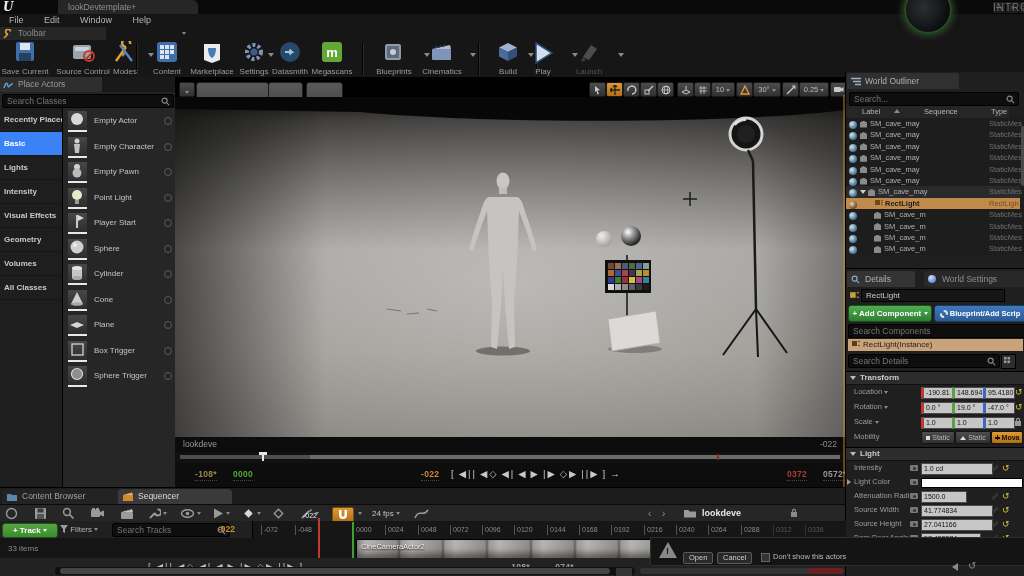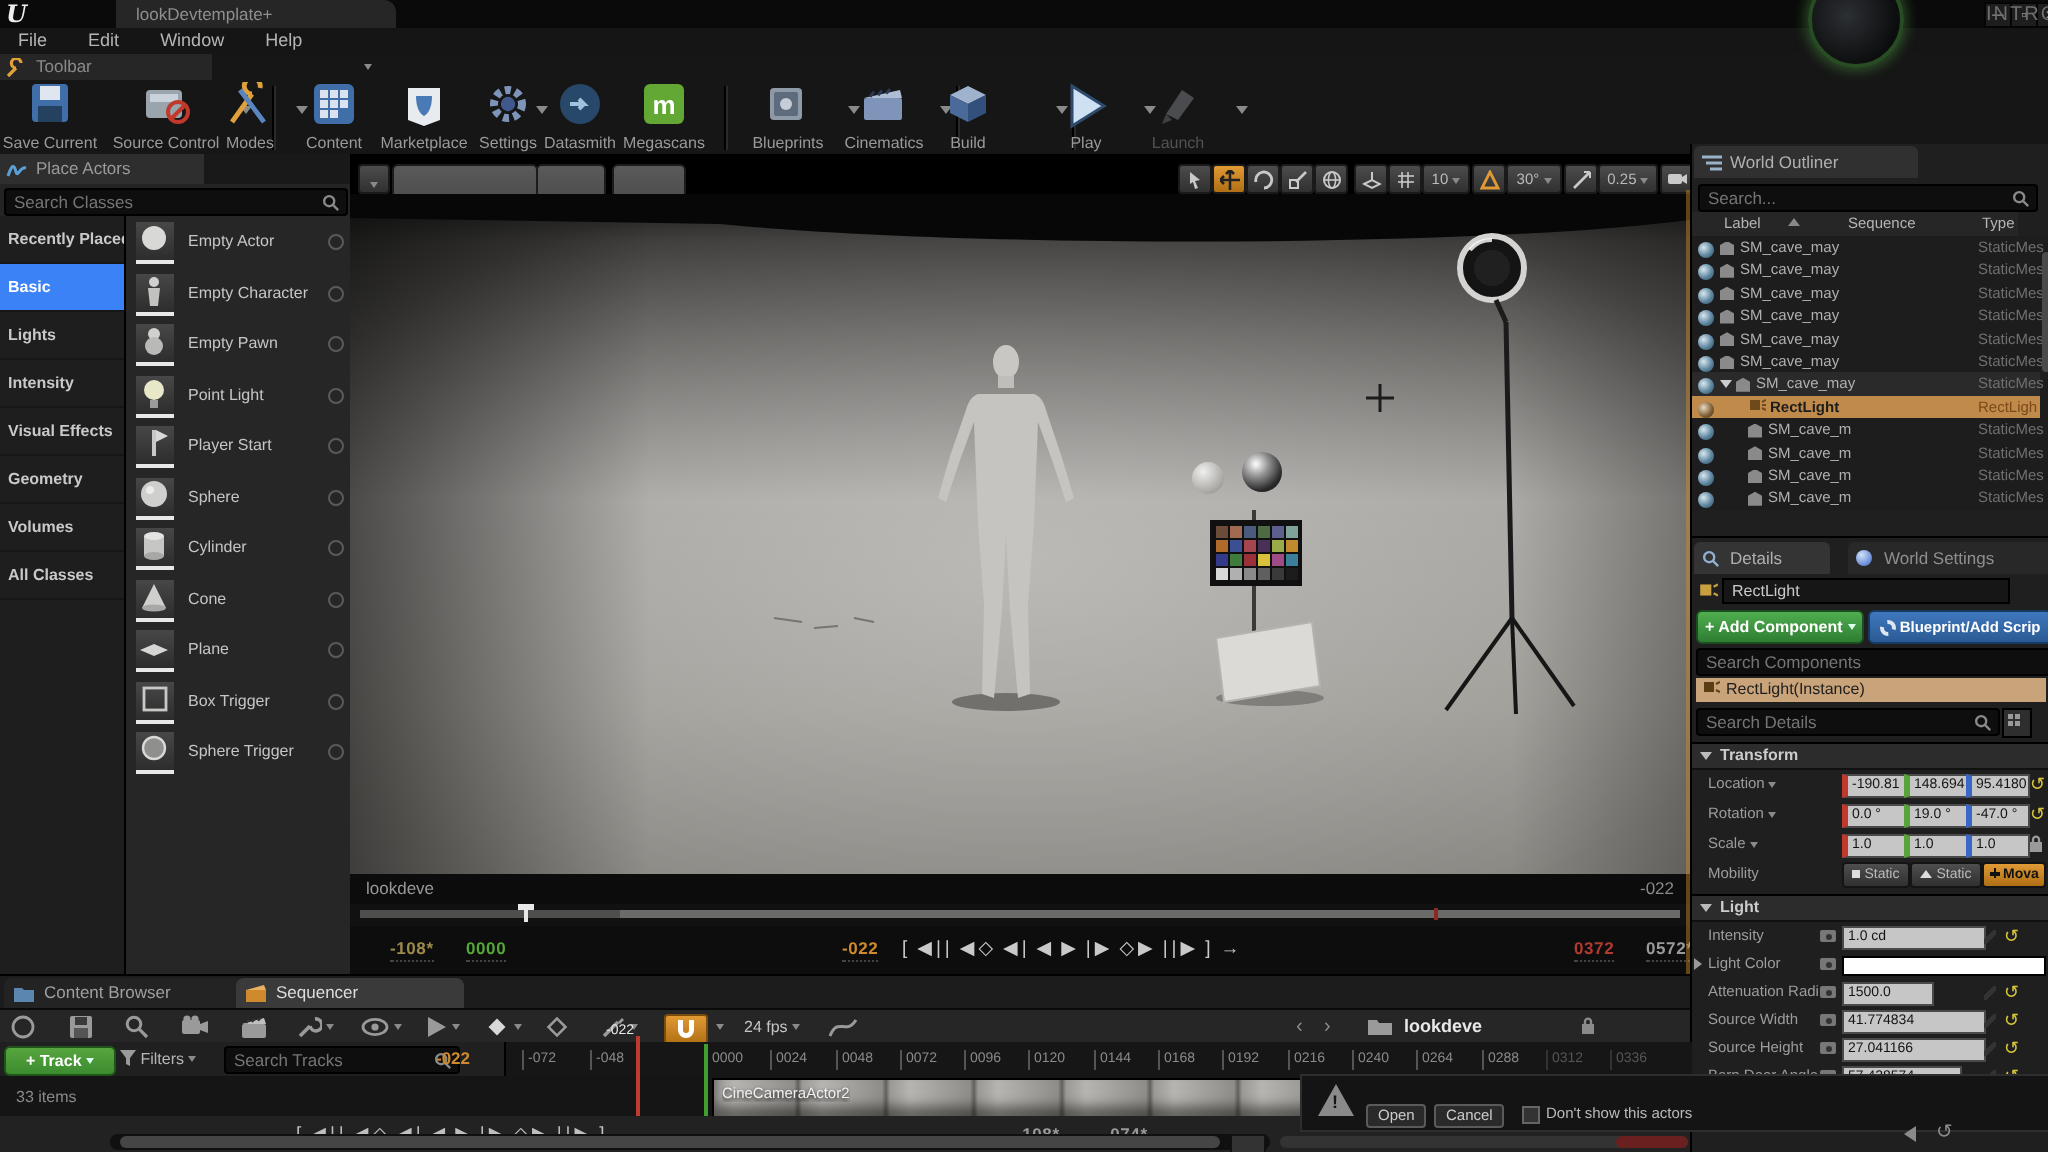--- a/index.html
+++ b/index.html
@@ -215,21 +215,21 @@
           <g stroke="#2b3a52" stroke-width="1.5">
             <line x1="6" y1="7.4" x2="8" y2="4.8"></line>
             <line x1="10" y1="6.6" x2="12" y2="4.2"></line>
             <line x1="14" y1="5.8" x2="16" y2="3.6"></line>
           </g>
         </svg>
       <span class="lbl">Cinematics</span>
     </div>
     <span class="caret tcaret" style="left:470px"></span>
     <div class="tsep" style="left:478px"></div>
-    <div class="tb" style="left:464px;width:40px">
+    <div class="tb" style="left:488px;width:40px">
       <svg class="ic" width="24" height="22" viewBox="0 0 24 22">
           <path d="M12,2 L21,6.5 L12,11 L3,6.5 Z" fill="#9fb3cf"></path>
           <path d="M3,6.5 L12,11 L12,20 L3,15.5 Z" fill="#4a6a9a"></path>
           <path d="M21,6.5 L12,11 L12,20 L21,15.5 Z" fill="#33507c"></path>
         </svg>
       <span class="lbl">Build</span>
     </div>
     <span class="caret tcaret" style="left:528px"></span>
     <div class="tsep" style="left:536px"></div>
     <div class="tb" style="left:522px;width:42px">

